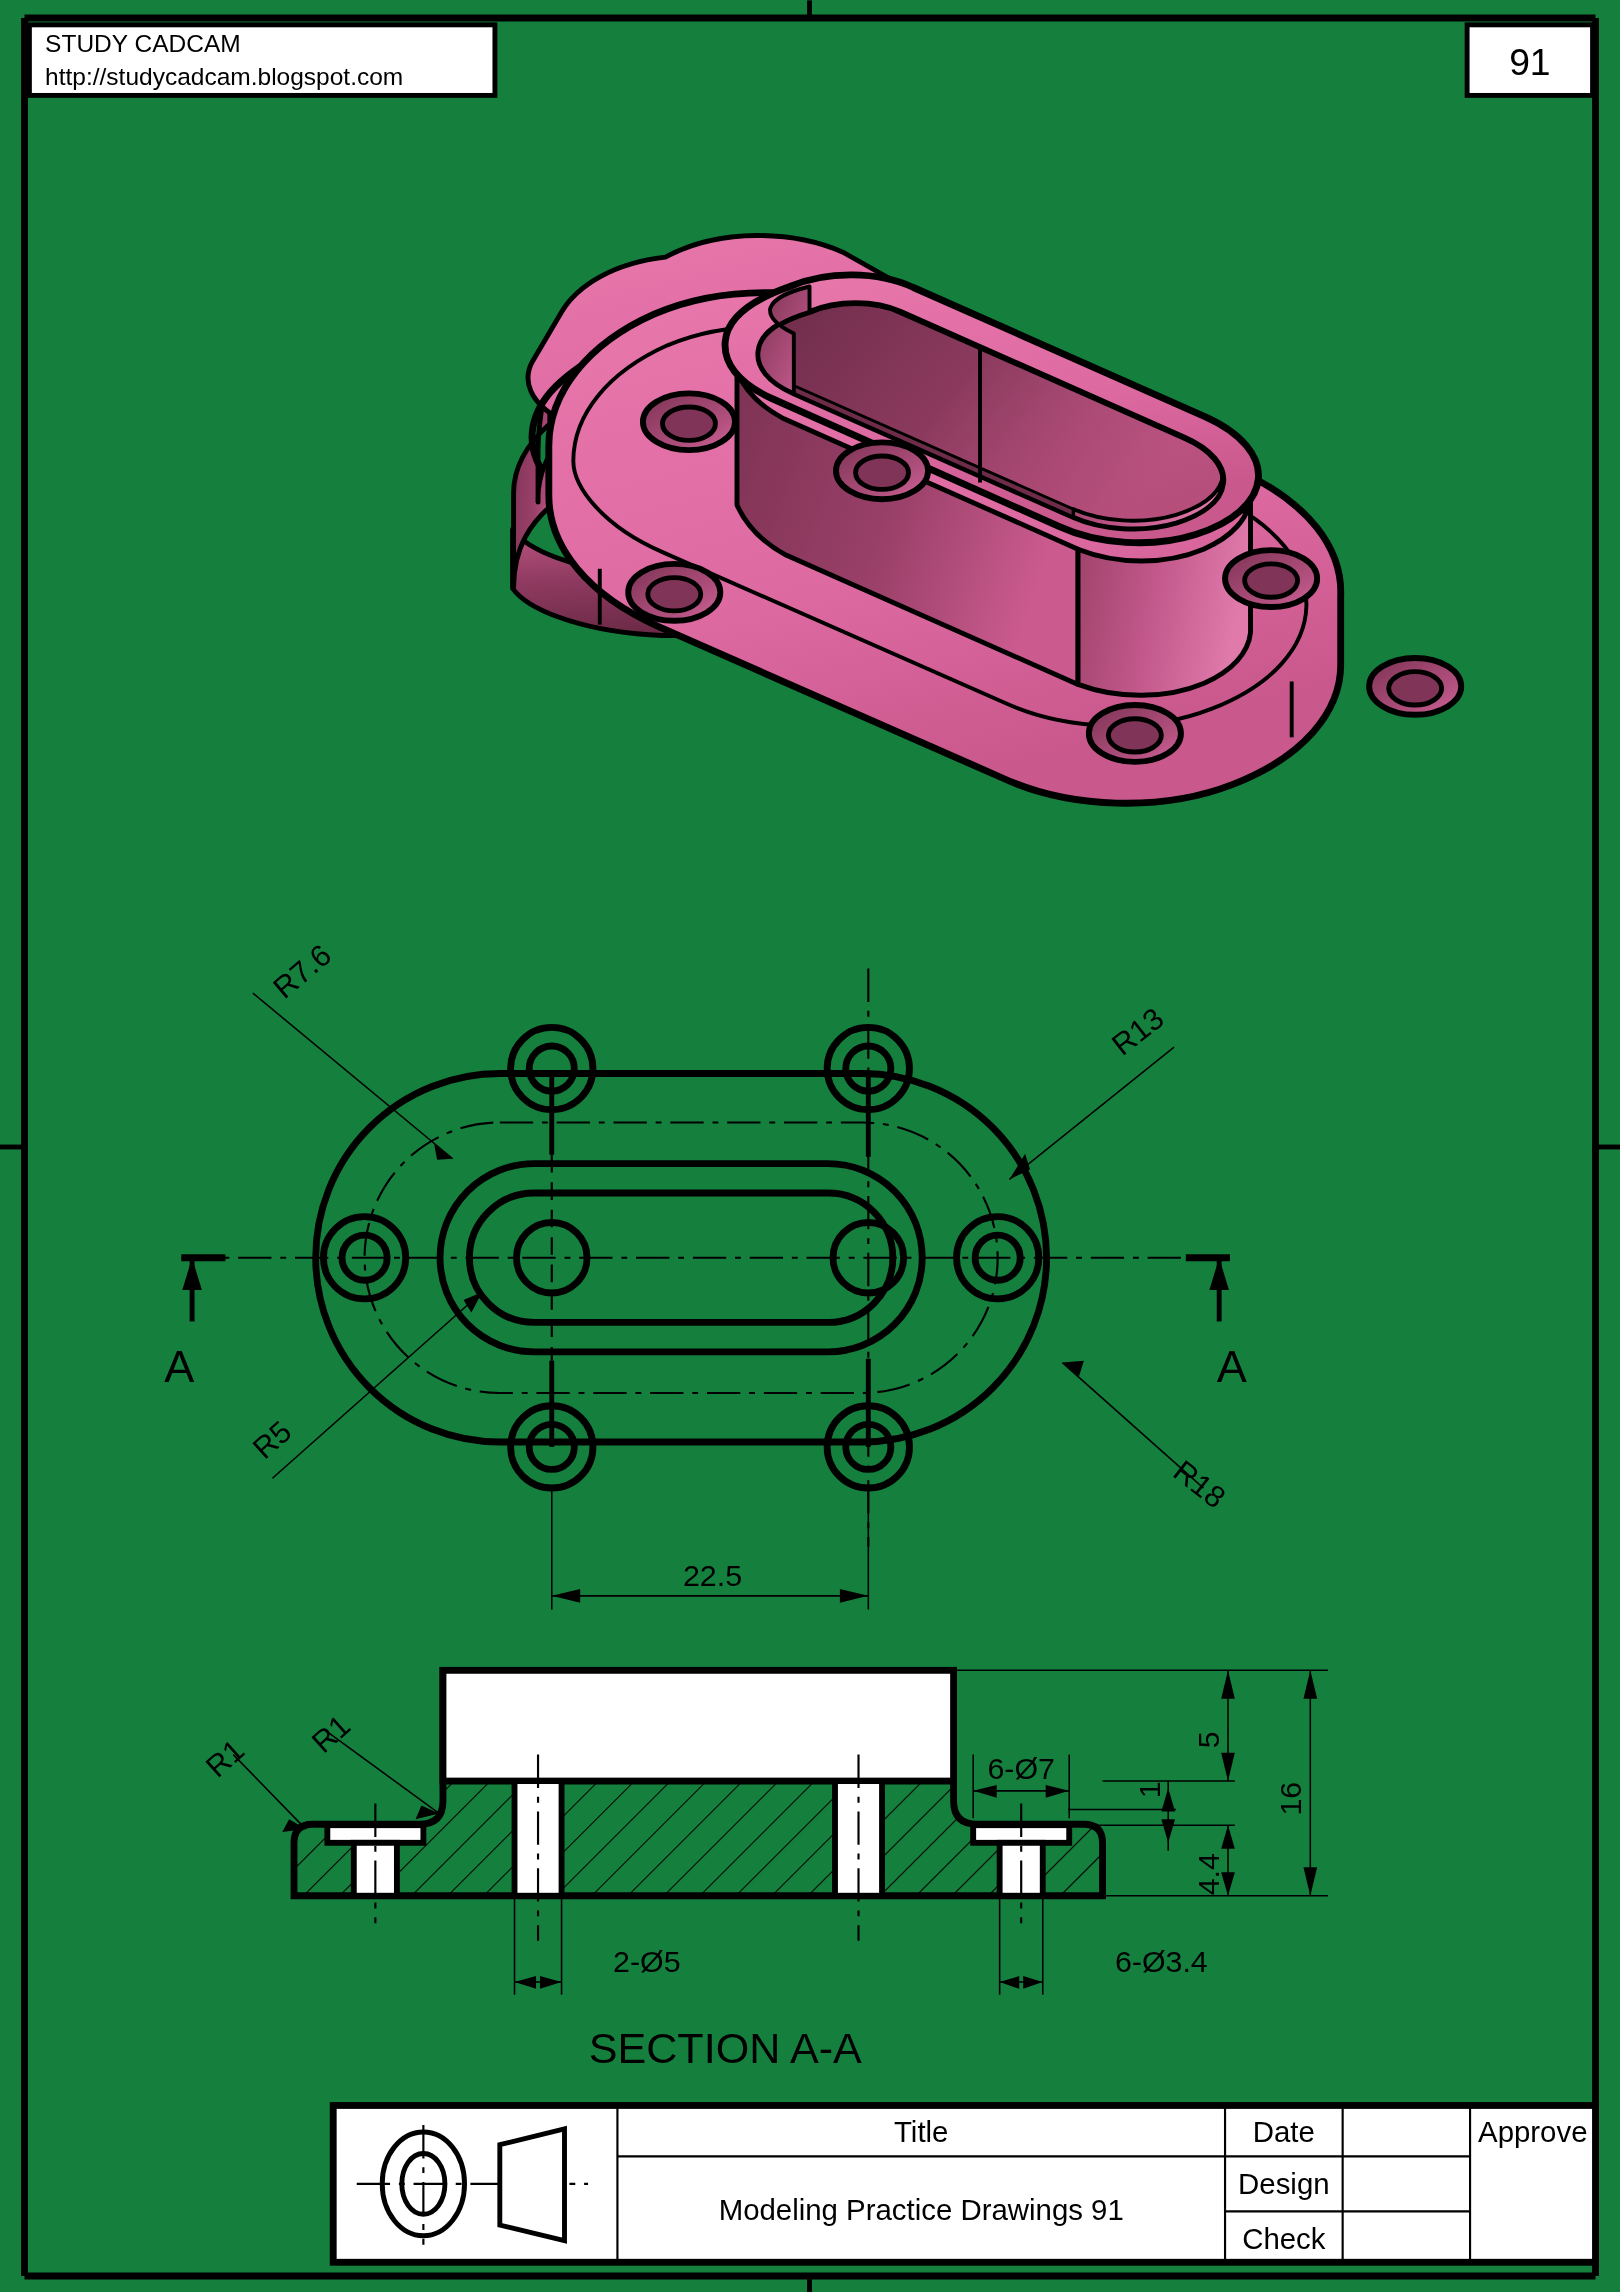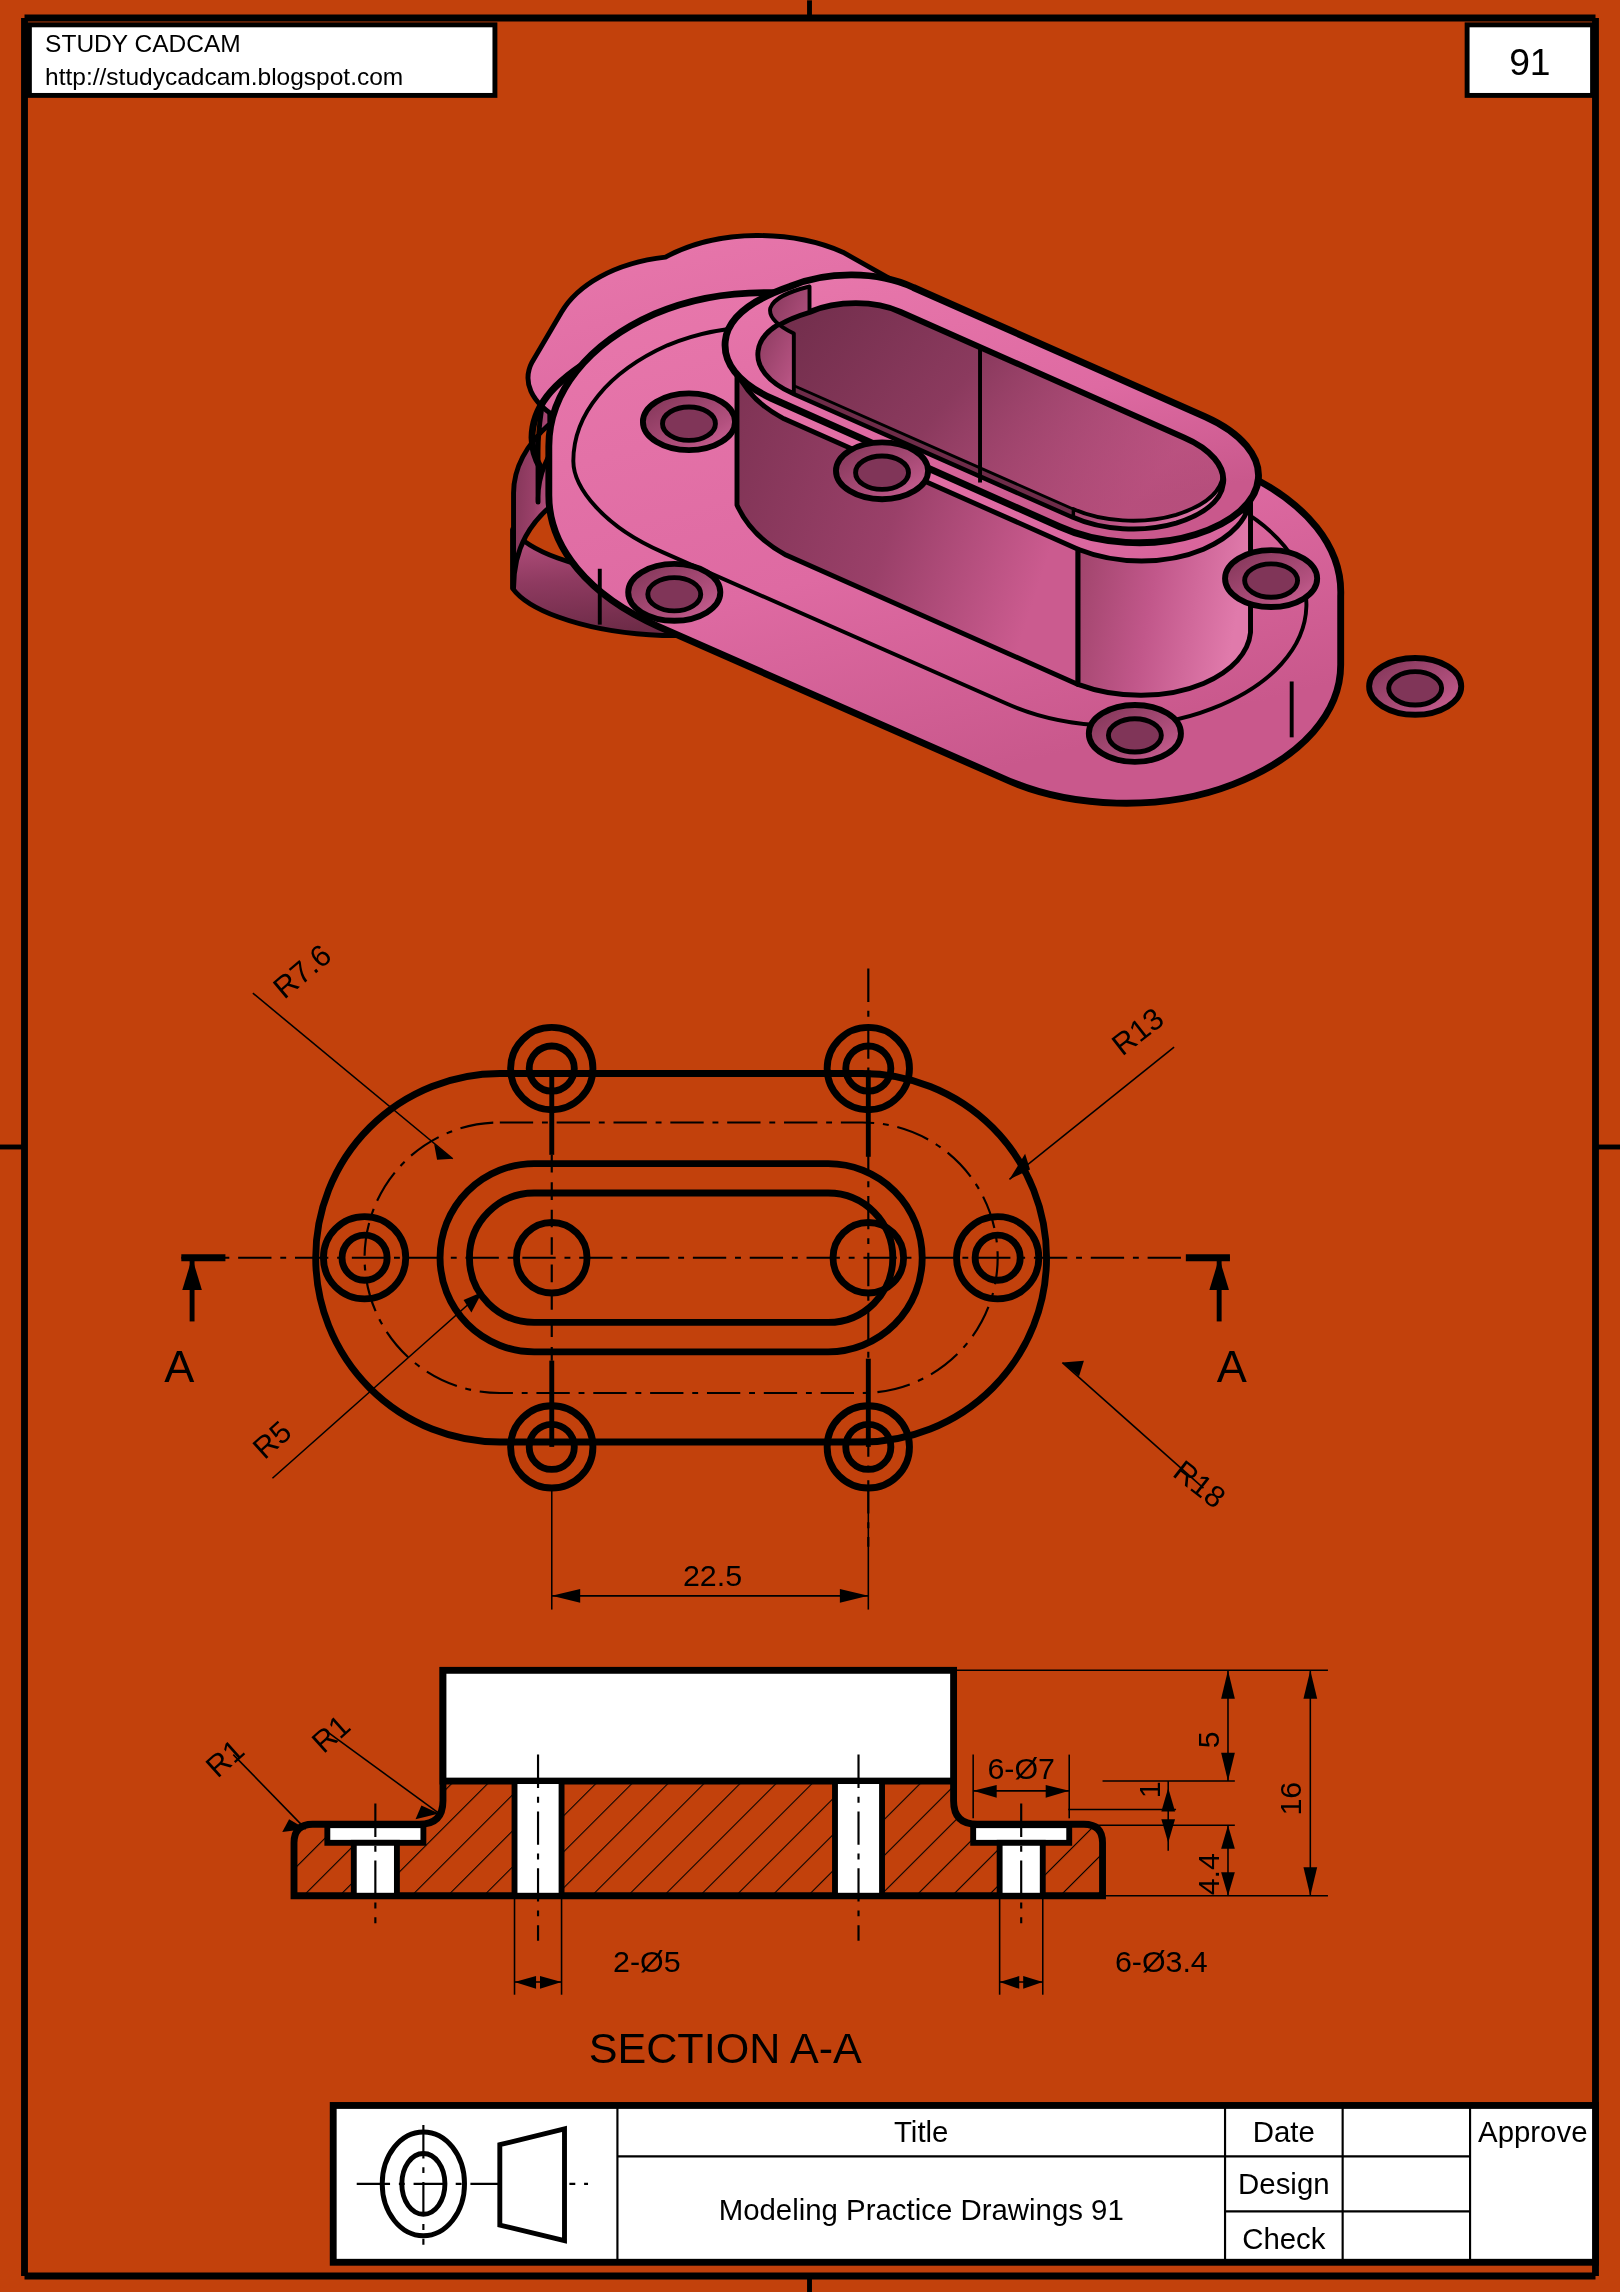--- a/index.html
+++ b/index.html
@@ -7,21 +7,21 @@
     padding: 0;
     background: #ffffff;
   }
   body {
     font-family: "Liberation Sans", sans-serif;
   }
   #sheet {
     position: relative;
     width: 1620px;
     height: 2293px;
-    background: #c2410c;
+    background: #15803d;
     overflow: hidden;
   }
   svg.layer {
     position: absolute;
     top: 0;
     left: 0;
     width: 1620px;
     height: 2293px;
   }
   .ln { stroke: #000; fill: none; }

